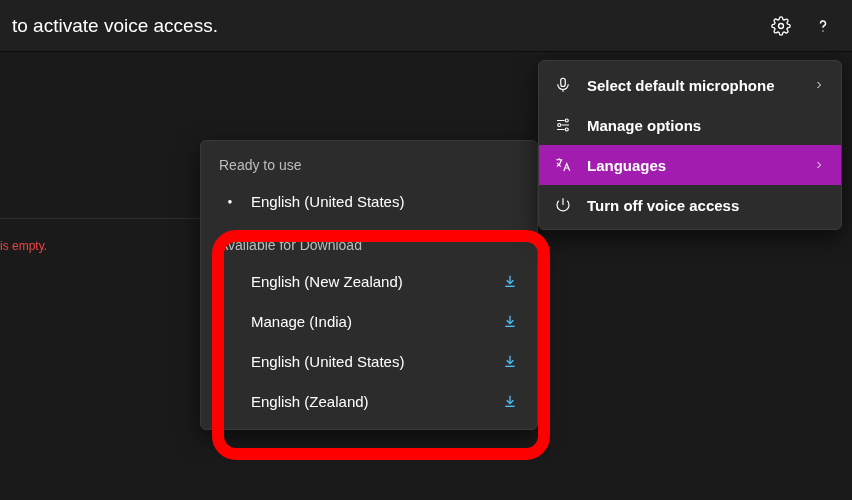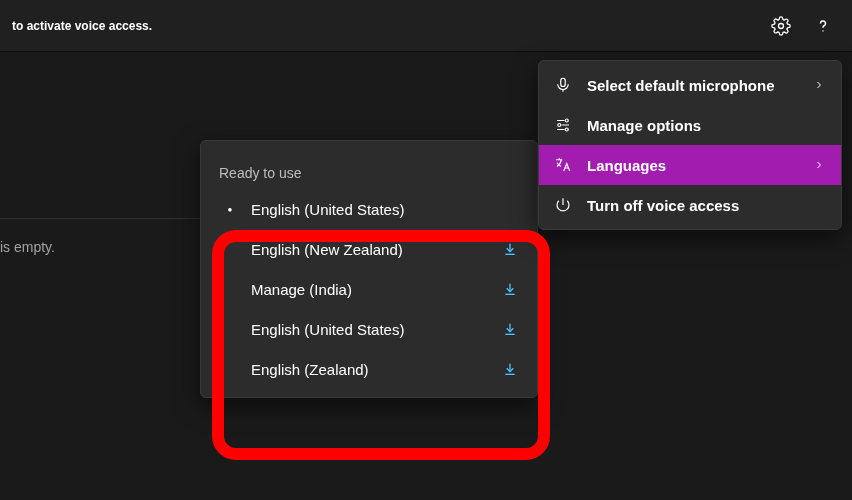--- a/index.html
+++ b/index.html
@@ -14,22 +14,22 @@
   .topbar {
     width: 100%;
     height: 52px;
     background: #202020;
     display: flex;
     align-items: center;
     padding: 0 12px;
     border-bottom: 1px solid #0e0e0e;
   }
   .topbar-text {
-    font-size: 12px;
-    font-weight: 700;
+    font-size: 19px;
+    font-weight: 400;
     color: #ffffff;
     flex: 1;
   }
   .topbar-icons {
     display: flex;
     gap: 20px;
     align-items: center;
     margin-right: 6px;
   }
   .icon-btn {
@@ -41,22 +41,22 @@
   .body-area {
     position: relative;
     width: 100%;
     height: calc(100% - 52px);
     background: #1a1a1a;
   }
   .left-hint {
     position: absolute;
     left: 0;
     top: 166px;
-    font-size: 14px;
-    color: #a3a3a3;
+    font-size: 12px;
+    color: #ef4444;
     border-top: 1px solid #2e2e2e;
     width: 200px;
     padding-top: 20px;
   }
   
   .settings-menu {
     position: absolute;
     top: 8px;
     left: 538px;
     width: 304px;
@@ -101,21 +101,20 @@
     border-radius: 6px;
     box-shadow: 0 8px 24px rgba(0,0,0,0.6);
     border: 1px solid #3a3a3a;
     z-index: 4;
     padding-bottom: 8px;
   }
   .lang-section-title {
     font-size: 14px;
     color: #bdbdbd;
     padding: 16px 18px 8px 18px;
-    margin-top: 8px;
   }
   .lang-row {
     display: flex;
     align-items: center;
     height: 40px;
     padding: 0 18px;
     font-size: 15px;
     cursor: pointer;
   }
   .lang-row .bullet {
@@ -229,20 +228,21 @@
       <span class="label">Turn off voice access</span>
     </div>
   </div>
 
   <div class="lang-panel">
     <div class="lang-section-title">Ready to use</div>
     <div class="lang-row">
       <span class="bullet">●</span>
       <span class="lang-name">English (United States)</span>
     </div>
+    <div class="lang-section-title">Available for Download</div>
 
     <div class="lang-row">
       <span class="lang-indent"></span>
       <span class="lang-name">English (New Zealand)</span>
       <span class="dl-icon">
         <svg width="16" height="16" viewBox="0 0 24 24" fill="none" stroke="currentColor" stroke-width="2">
             <path d="M12 4v12"></path>
             <path d="M7 11l5 5 5-5"></path>
             <path d="M5 20h14"></path>
           </svg>

